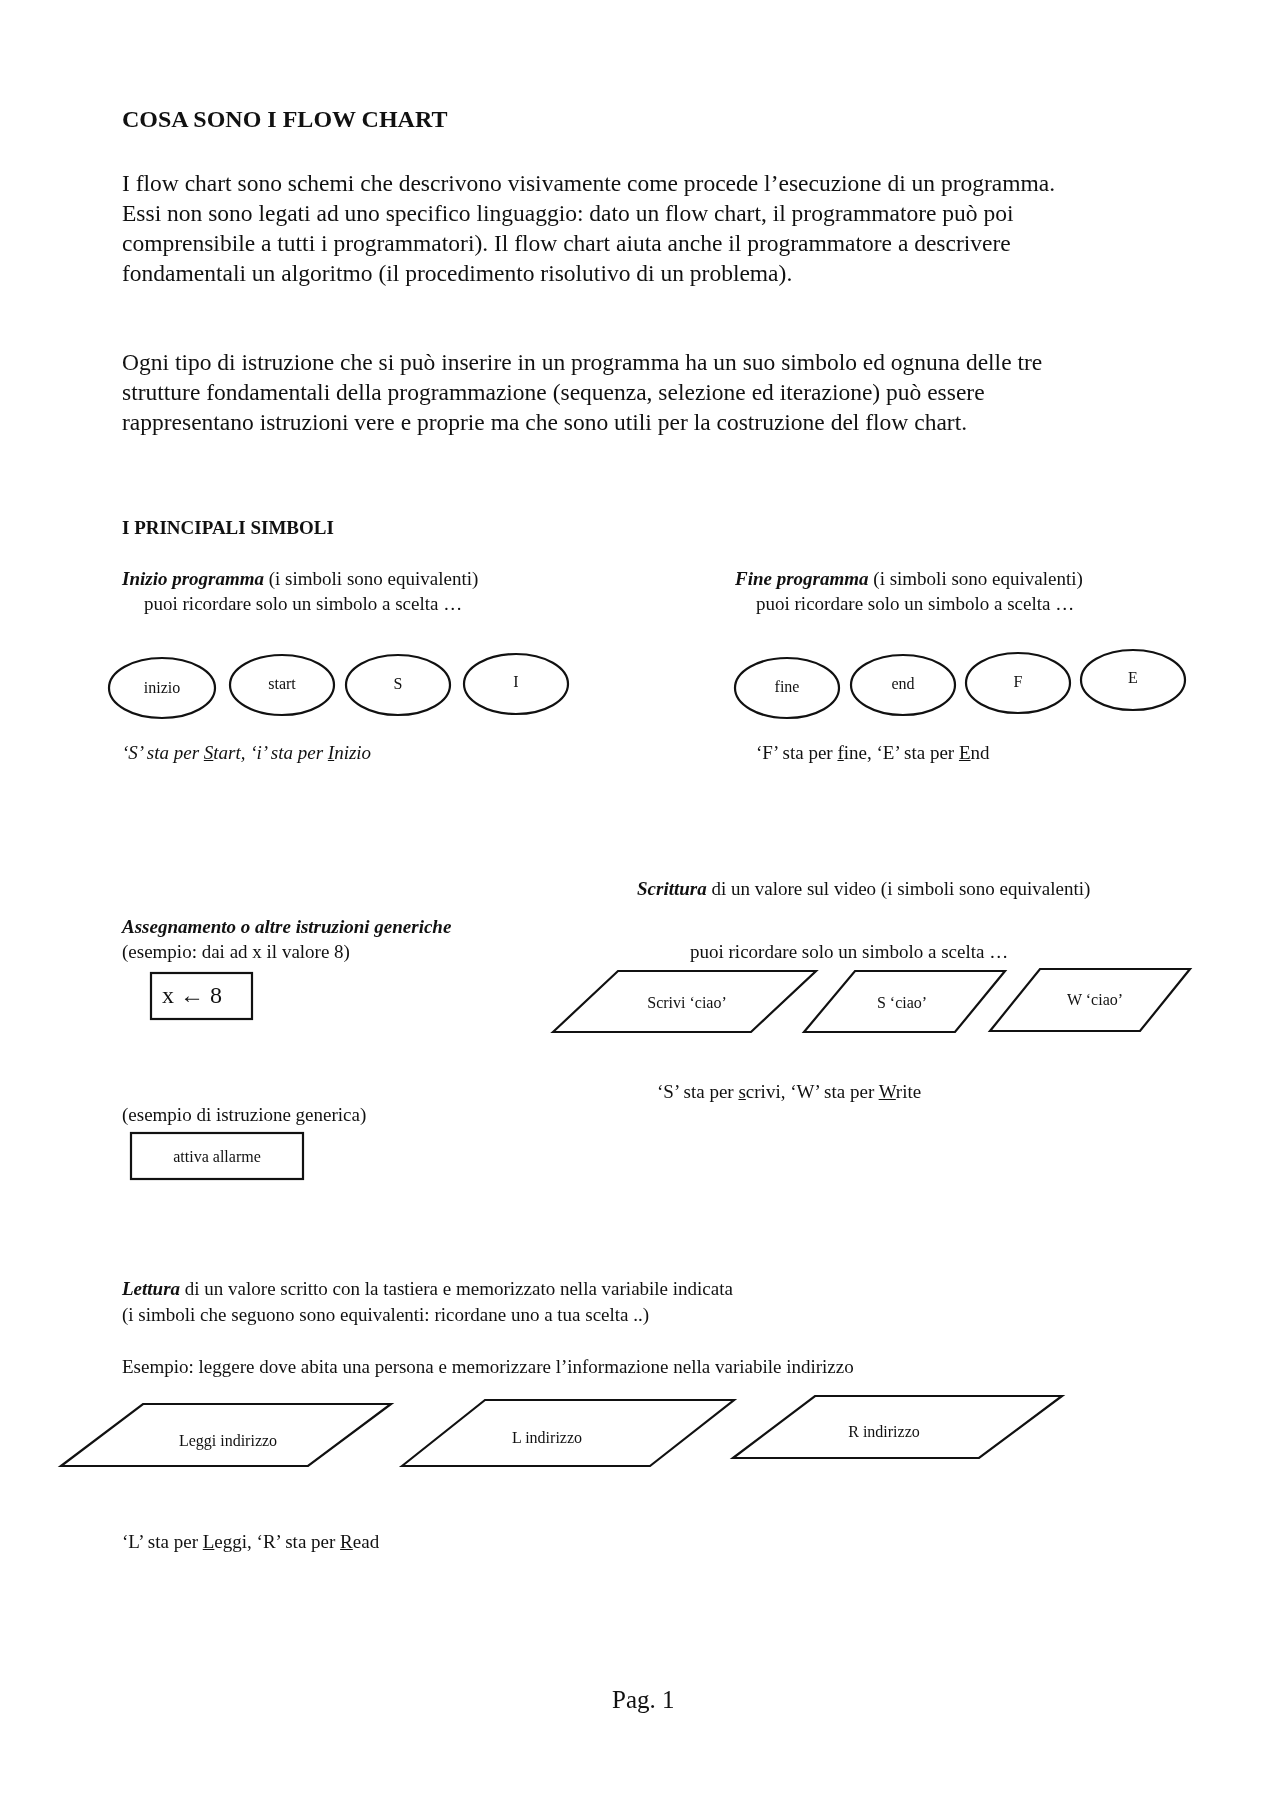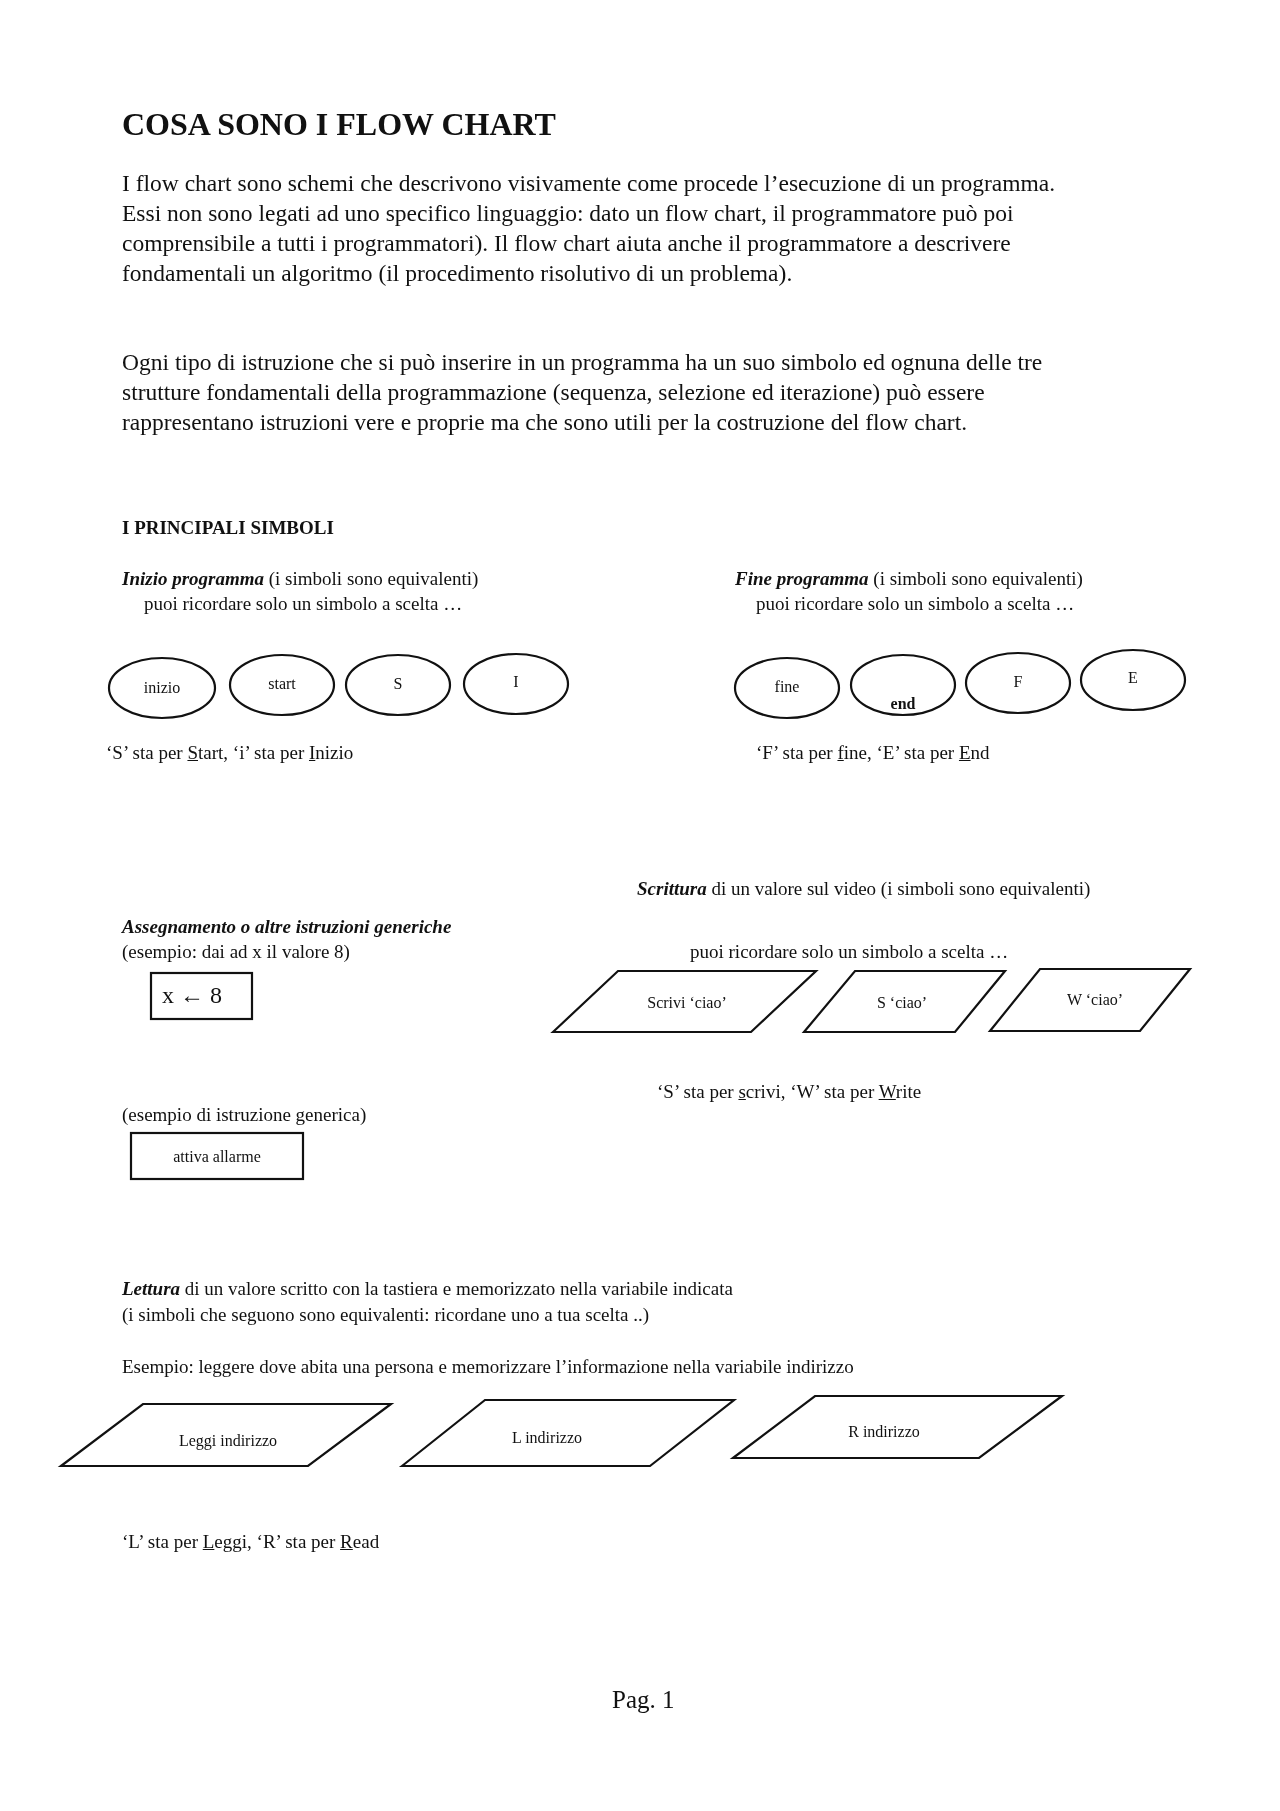--- a/index.html
+++ b/index.html
@@ -1,19 +1,19 @@
 <!DOCTYPE html>
 <html><head>
 <meta charset="utf-8">
 <style>
   html, body { margin: 0; padding: 0; background: #ffffff; }
   body { width: 1280px; height: 1811px; position: relative; overflow: hidden;
          font-family: "Liberation Serif", "DejaVu Serif", serif; color: #111111; }
   .abs { position: absolute; white-space: nowrap; }
-  .title { left: 122px; top: 106px; font-size: 32px; font-weight: bold; }
+  .title { left: 122px; top: 106px; font-size: 24px; font-weight: bold; }
   .para { left: 122px; font-size: 23.5px; line-height: 30px; white-space: normal; width: 1050px; }
   .para div { white-space: nowrap; }
   .h2 { font-size: 19px; font-weight: bold; }
   .small { font-size: 19px; line-height: 25px; }
   .bi { font-weight: bold; font-style: italic; }
   .it { }
   .u { text-decoration: underline; }
   svg.shapes { position: absolute; left: 0; top: 0; }
   .shape-label { position: absolute; font-size: 16px; white-space: nowrap; transform: translate(-50%, -50%); }
   .pagenum { left: 612px; top: 1686px; font-size: 25px; }
@@ -72,25 +72,25 @@
     <polygon points="402,1466 485,1400 734,1400 650,1466"></polygon>
     <polygon points="733,1458 815,1396 1062,1396 979,1458"></polygon>
   </g>
 </svg>
 
 <div class="shape-label" style="left:162px; top:688px;">inizio</div>
 <div class="shape-label" style="left:282px; top:684px;">start</div>
 <div class="shape-label" style="left:398px; top:684px;">S</div>
 <div class="shape-label" style="left:516px; top:682px;">I</div>
 <div class="shape-label" style="left:787px; top:687px;">fine</div>
-<div class="shape-label" style="left:903px; top:704px;font-weight:bold;">end</div>
+<div class="shape-label" style="left:903px; top:684px;">end</div>
 <div class="shape-label" style="left:1018px; top:682px;">F</div>
 <div class="shape-label" style="left:1133px; top:678px;">E</div>
 
-<div class="abs small" style="left:106px; top:740px;">
+<div class="abs small" style="left:122px; top:740px;font-style:italic;">
   <span>‘S’ sta per </span><span class="u">S</span><span>tart, ‘i’ sta per </span><span class="u">I</span><span>nizio</span>
 </div>
 <div class="abs small" style="left:756px; top:740px;">
   <span>‘F’ sta per </span><span class="u">f</span><span>ine, ‘E’ sta per </span><span class="u">E</span><span>nd</span>
 </div>
 
 <div class="abs small bi" style="left:122px; top:914px;">Assegnamento o altre istruzioni generiche</div>
 <div class="abs small" style="left:122px; top:939px;">(esempio: dai ad x il valore 8)</div>
 <div class="shape-label" style="left:192px; top:995px; font-size:24px;">x ← 8</div>
 <div class="abs small" style="left:122px; top:1102px;">(esempio di istruzione generica)</div>

